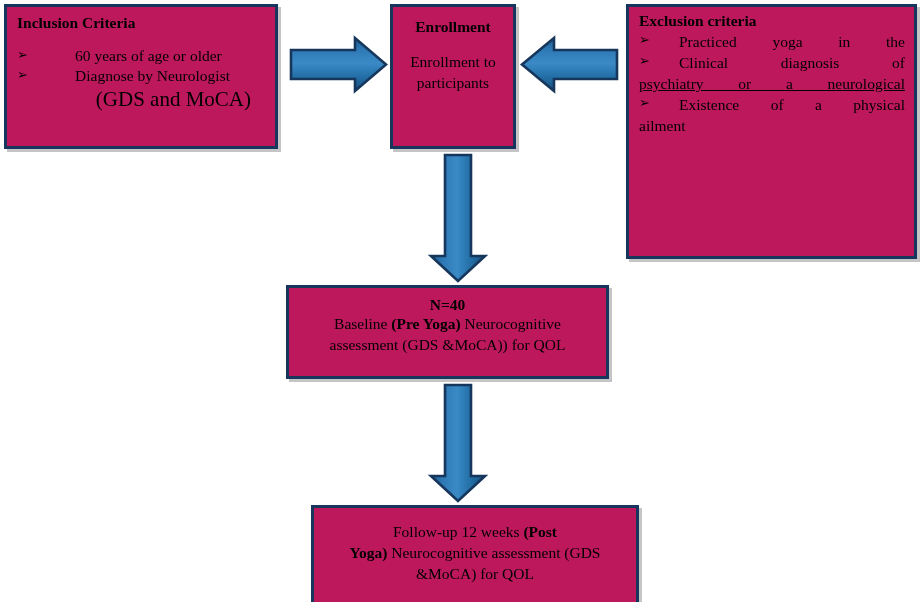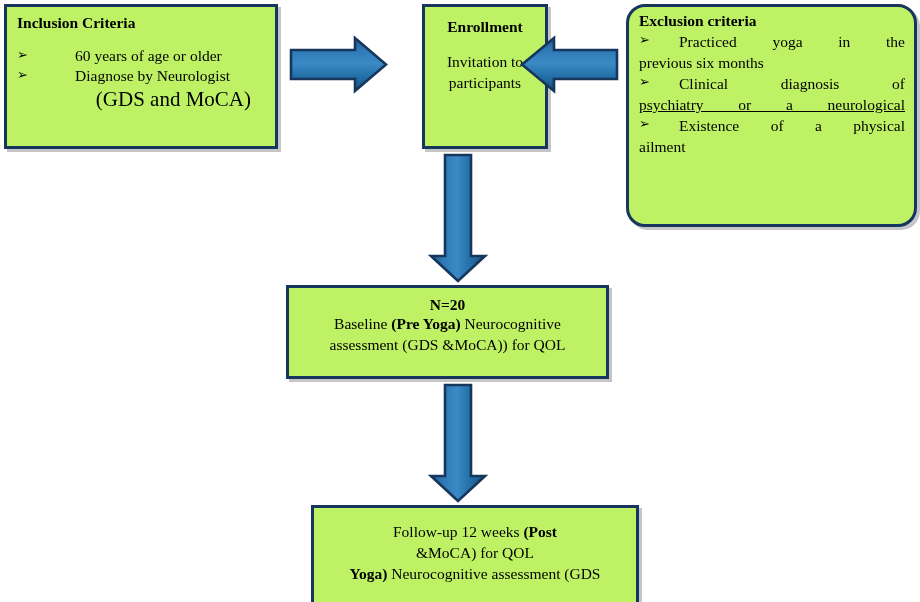--- a/index.html
+++ b/index.html
@@ -19,28 +19,28 @@
     position: absolute;
     left: 0; top: 0;
     width: 920px;
     height: 602px;
   }
 
   
   .box {
     position: absolute;
     box-sizing: border-box;
-    background: #bef264;
+    background: #be185d;
     border: 3px solid #17365D;
     box-shadow: 3px 3px 0 0 rgba(150,150,155,0.55);
   }
 
   .box-inclusion   { left: 4px;   top: 4px;   width: 274px; height: 145px; }
-  .box-enrollment  { left: 390px; top: 4px;   width: 126px; height: 145px; margin-left: 32px; }
-  .box-exclusion   { left: 626px; top: 4px;   width: 291px; height: 223px; border-radius: 19px; }
+  .box-enrollment  { left: 390px; top: 4px;   width: 126px; height: 145px; }
+  .box-exclusion   { left: 626px; top: 4px;   width: 291px; height: 255px; }
   .box-baseline    { left: 286px; top: 285px; width: 323px; height: 94px;  }
   .box-followup    { left: 286px; top: 505px; width: 328px; height: 109px; margin-left: 25px;  }
 
   
   .b-title {
     font-weight: bold;
     font-size: 15.5px;
     line-height: 1.22;
   }
   .b-title-center {
@@ -161,62 +161,61 @@
         <span>Diagnose by Neurologist</span>
       </div>
 
       <div class="incl-cont">(GDS and MoCA)</div>
     </div>
   </div>
 
   <div class="box box-enrollment">
     <div class="enroll-inner">
       <div class="b-title-center">Enrollment</div>
-      <div class="b-center">Invitation to</div>
+      <div class="b-center">Enrollment to</div>
       <div class="b-center">participants</div>
     </div>
   </div>
 
   <div class="box box-exclusion">
     <div class="exclusion-inner">
       <div class="b-title">Exclusion criteria</div>
 
       <div class="excl-item">
         <span class="bullet">➢</span>
         <span class="just">Practiced yoga in the</span>
       </div>
-      <div class="excl-cont">previous six months</div>
 
       <div class="excl-item">
         <span class="bullet">➢</span>
         <span class="just">Clinical diagnosis of</span>
       </div>
       <div class="excl-cont justify-all">psychiatry or a neurological</div>
 
       <div class="excl-item">
         <span class="bullet">➢</span>
         <span class="just">Existence of a physical</span>
       </div>
       <div class="excl-cont">ailment</div>
     </div>
   </div>
 
   <div class="box box-baseline">
     <div class="baseline-inner">
-      <div class="b-title-center">N=20</div>
+      <div class="b-title-center">N=40</div>
       <div class="b-center"><span>Baseline </span><b>(Pre Yoga)</b><span> Neurocognitive</span></div>
       <div class="b-center">assessment (GDS &amp;MoCA)) for QOL</div>
     </div>
   </div>
 
   <div class="box box-followup">
     <div class="followup-inner">
       <div class="b-center"><span>Follow-up 12 weeks </span><b>(Post</b></div>
+      <div class="b-center"><b>Yoga)</b><span> Neurocognitive assessment (GDS</span></div>
       <div class="b-center">&amp;MoCA) for QOL</div>
-      <div class="b-center"><b>Yoga)</b><span> Neurocognitive assessment (GDS</span></div>
     </div>
   </div>
 
   <svg id="arrow-layer" viewBox="0 0 920 602">
     <defs>
       <linearGradient id="gradH" x1="0" y1="0" x2="0" y2="1">
         <stop offset="0%" stop-color="#1F5C8F"></stop>
         <stop offset="22%" stop-color="#2E79B5"></stop>
         <stop offset="48%" stop-color="#3A8AC6"></stop>
         <stop offset="72%" stop-color="#2470A8"></stop>

